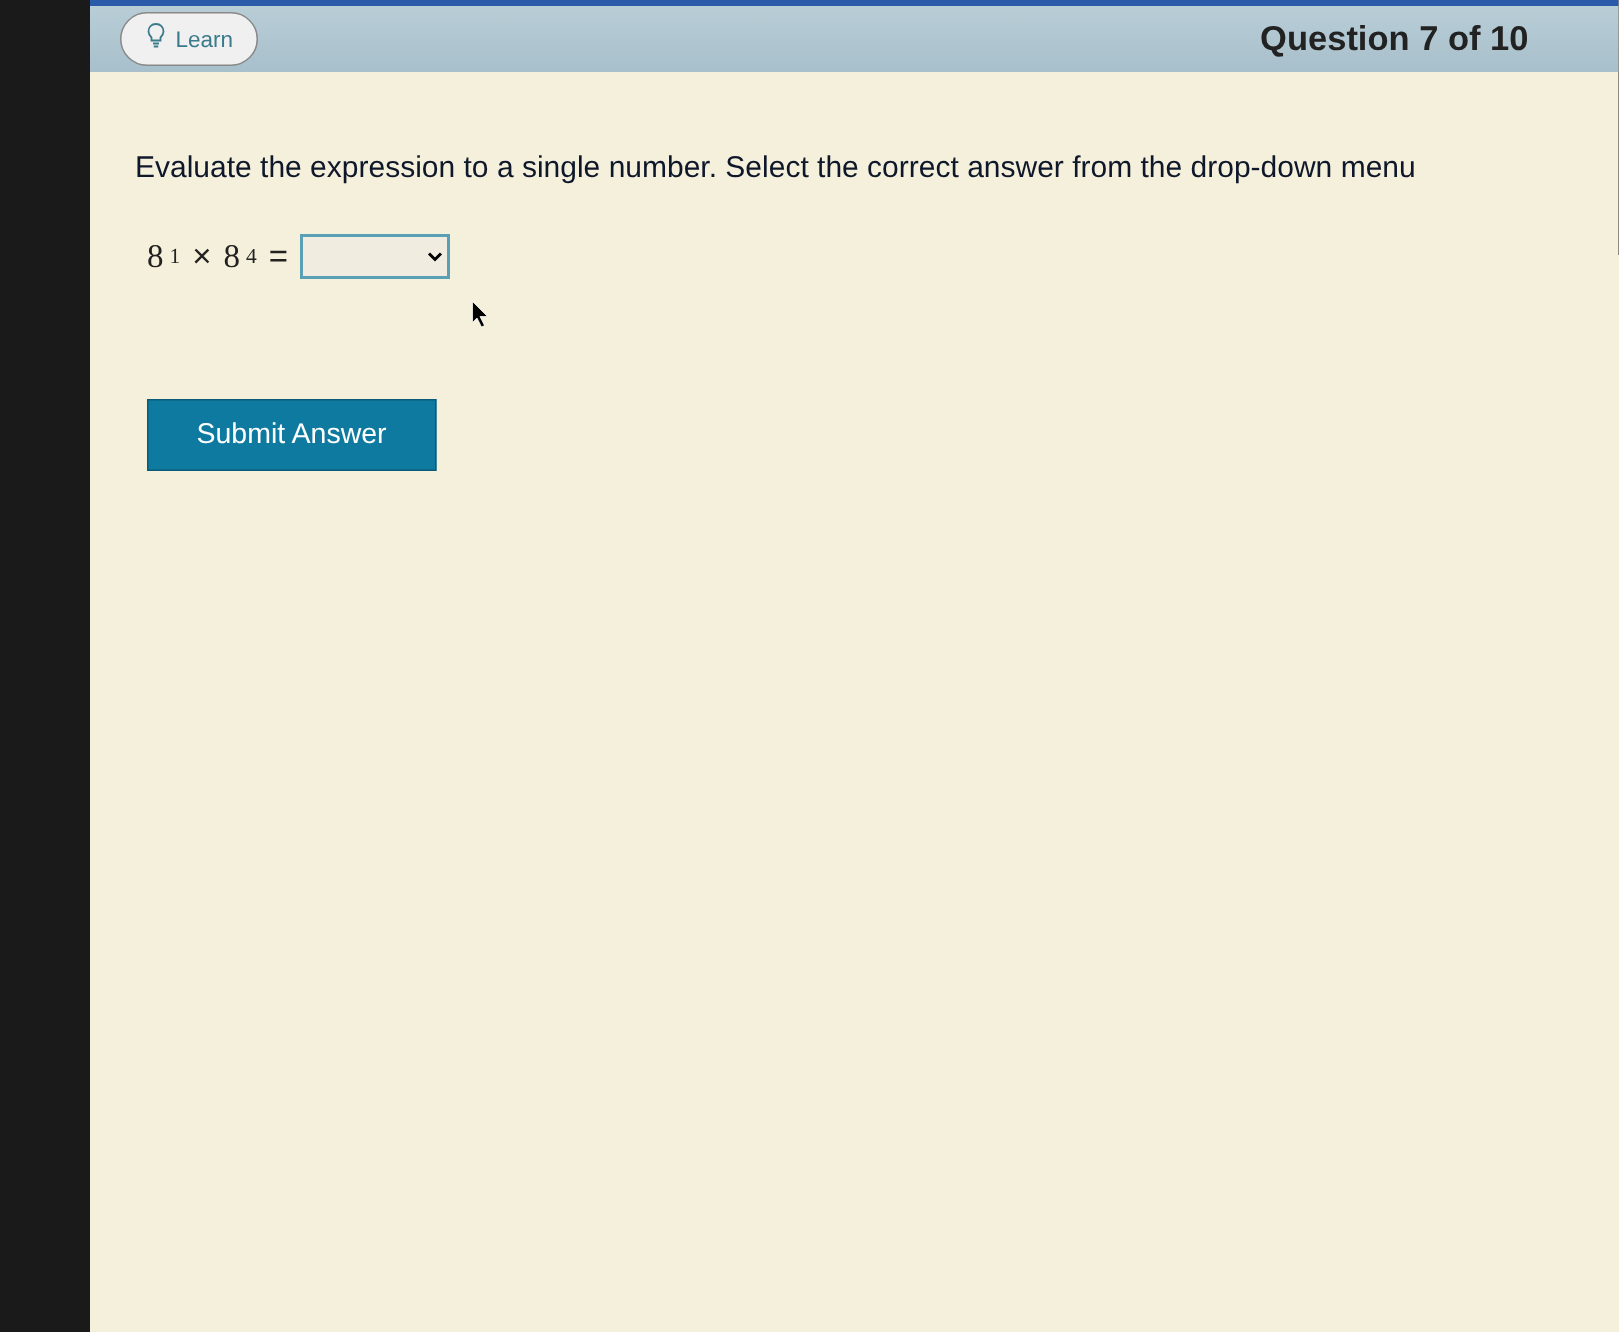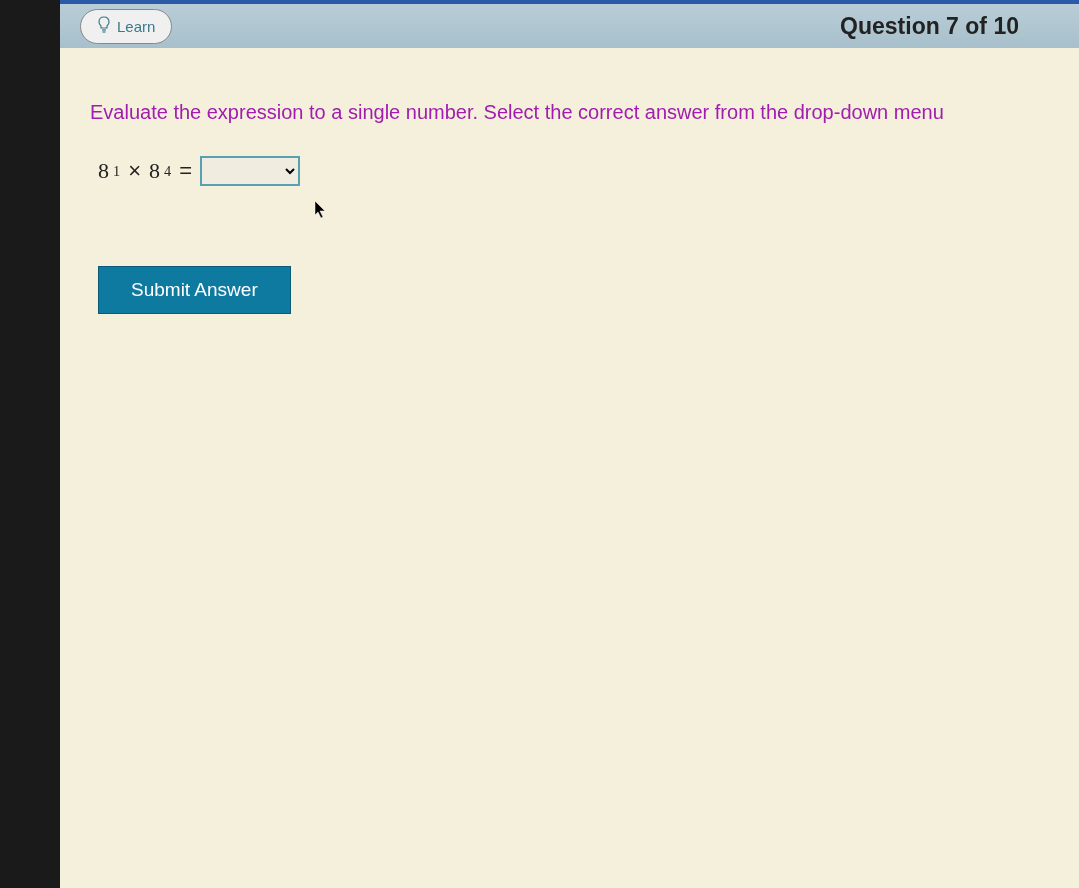--- a/index.html
+++ b/index.html
@@ -60,21 +60,21 @@
       transform: translateY(-50%);
       font-size: 23px;
       font-weight: 700;
       color: #222;
     }
     .content-body {
       padding: 50px 30px 30px 30px;
     }
     .instruction {
       font-size: 20px;
-      color: #a21caf;
+      color: #0f172a;
       margin-bottom: 30px;
       line-height: 1.4;
     }
     .expression-row {
       display: flex;
       align-items: center;
       gap: 4px;
       font-size: 22px;
       color: #222;
       margin-bottom: 80px;

